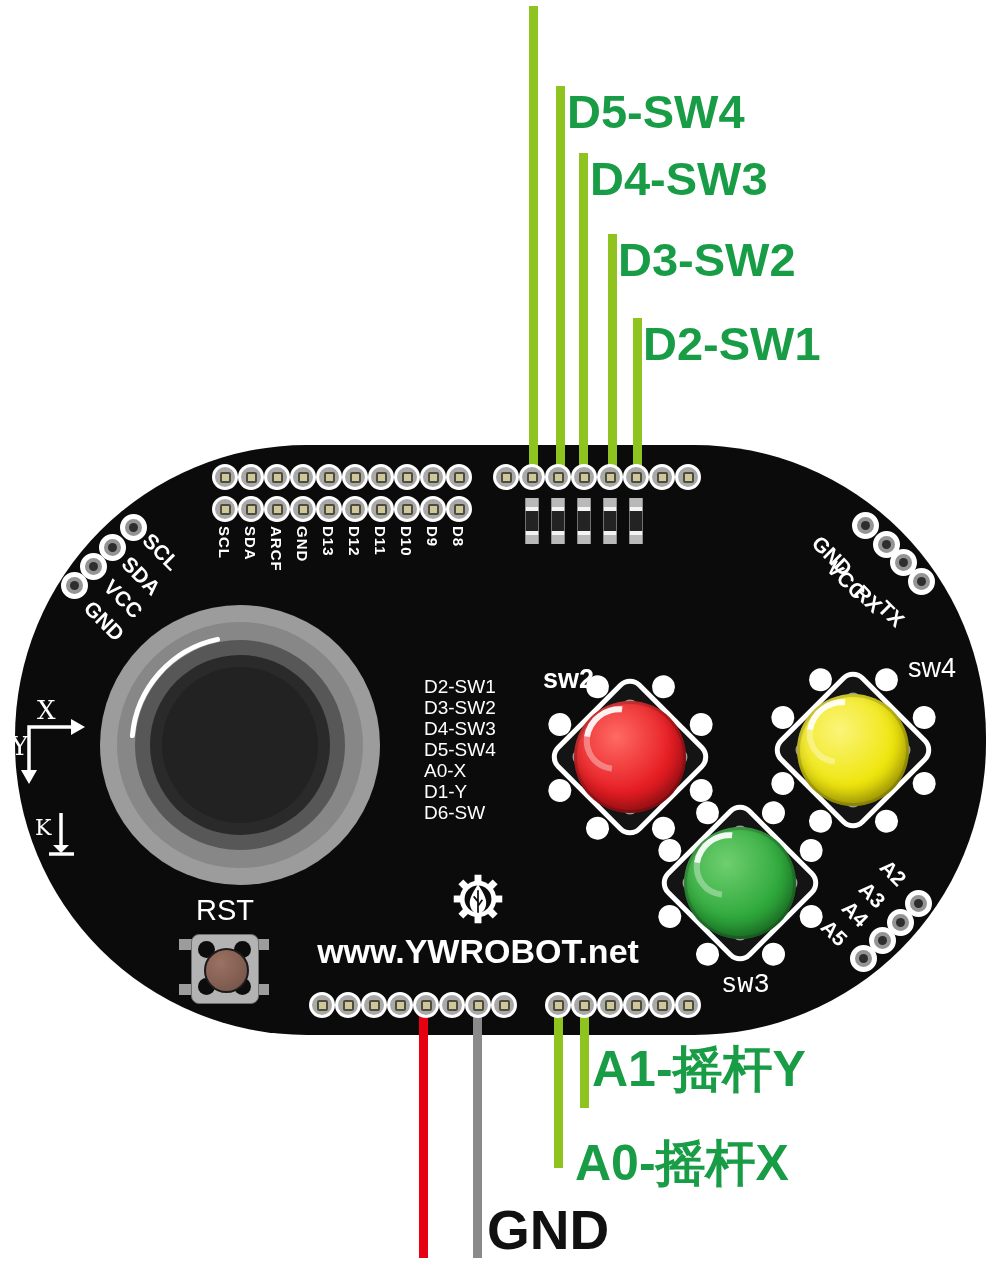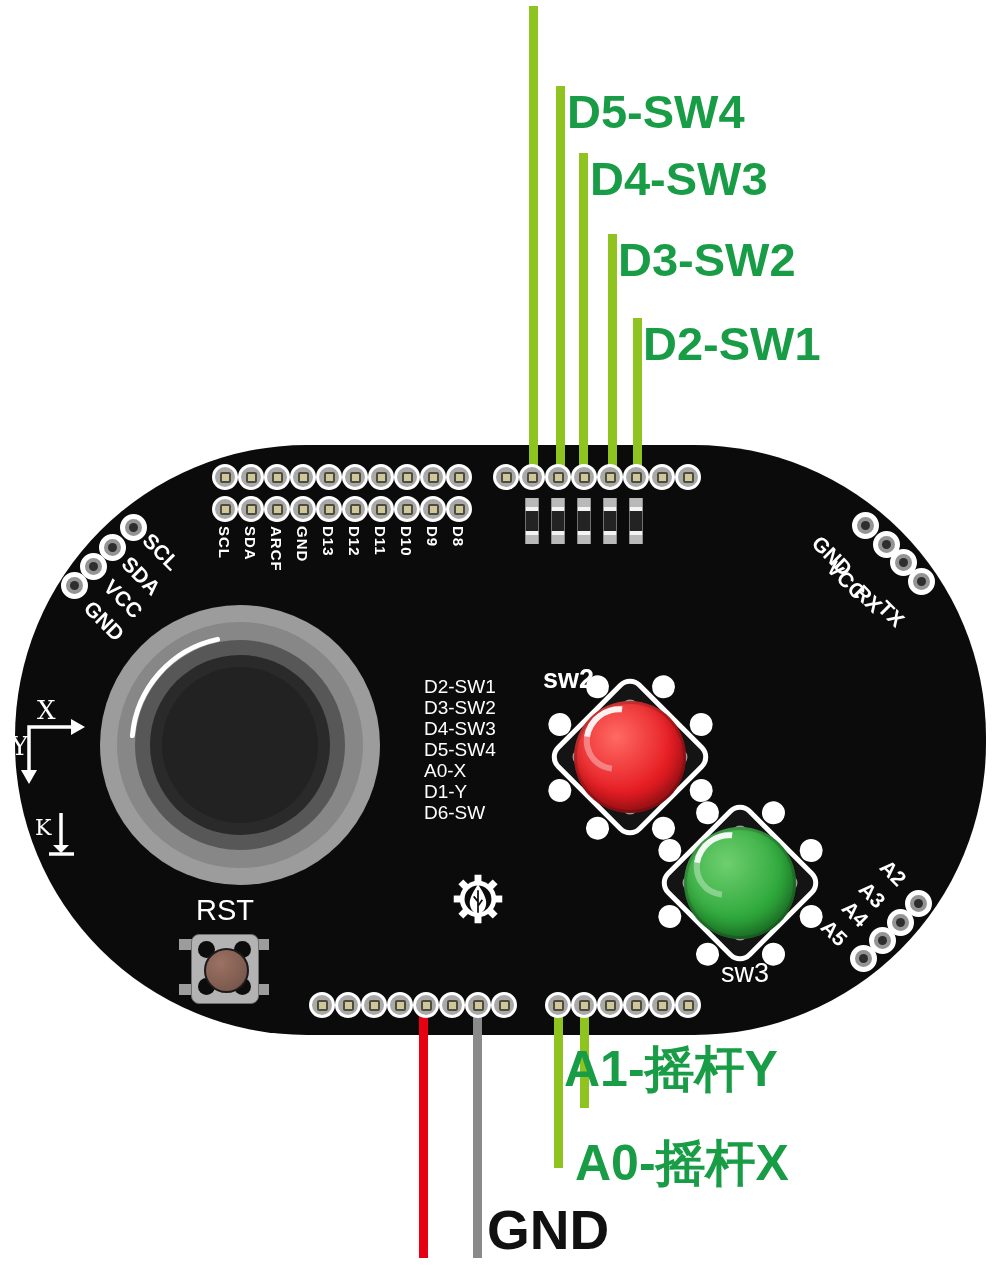--- a/index.html
+++ b/index.html
@@ -45,21 +45,21 @@
        border-radius:8px;transform:rotate(45deg);}
   .btn .cap{position:absolute;left:29px;top:29px;width:112px;height:112px;border-radius:50%;
        box-shadow:inset -4px -9px 16px rgba(0,0,0,.33), inset 0 0 0 3px rgba(0,0,0,.15);}
   .btn .cap::before{content:"";position:absolute;left:9px;top:6px;width:68px;height:64px;
        box-sizing:border-box;border:6px solid transparent;border-top-color:rgba(255,255,255,.92);
        border-left-color:rgba(255,255,255,.35);border-radius:50%;transform:rotate(-38deg);}
   .btn-label{position:absolute;color:#fff;font-size:27px;white-space:nowrap;}
   .btn.b0 .btn-label{left:64px;top:-44px;}
   .btn.b1 .btn-label{left:-2px;top:-8px;font-weight:bold;}
   .btn.b2 .btn-label{left:140px;top:-12px;}
-  .btn.b3 .btn-label{left:66px;top:160px;}
+  .btn.b3 .btn-label{left:66px;top:172px;font-family:Liberation Mono, monospace;}
   
   .board-title{position:absolute;left:450px;top:588px;transform:translateX(-50%);
        color:#fff;font-size:31px;white-space:nowrap;}
   .pinmap{position:absolute;left:424px;top:676px;color:#fff;font-size:19px;line-height:21px;}
   .rst-label{position:absolute;left:196px;top:894px;color:#fff;font-size:29px;}
   .logo{position:absolute;left:478px;top:873px;transform:translateX(-50%);display:flex;
        align-items:center;color:#fff;font-weight:800;font-size:56px;letter-spacing:1px;white-space:nowrap;}
   .site{position:absolute;left:478px;top:932px;transform:translateX(-50%);
        color:#fff;font-size:34px;font-weight:600;white-space:nowrap;}
   
@@ -88,21 +88,21 @@
   <div class="anno green" style="left:567px;top:84px;font-size:47px;">D5-SW4</div>
   <div class="anno green" style="left:590px;top:151px;font-size:47px;">D4-SW3</div>
   <div class="anno green" style="left:618px;top:232px;font-size:47px;">D3-SW2</div>
   <div class="anno green" style="left:643px;top:316px;font-size:47px;">D2-SW1</div>
 
   <div class="wire" style="left:419px;top:1014px;height:244px;background:#e60012;"></div>
   <div class="wire" style="left:473px;top:1014px;height:244px;background:#8a8a8a;"></div>
   <div class="wire" style="left:554px;top:1014px;height:154px;background:#8fc31f;"></div>
   <div class="wire" style="left:580px;top:1014px;height:94px;background:#8fc31f;"></div>
 
-  <div class="anno green" style="left:564px;top:1036px;font-size:50px;">A1-摇杆Y</div>
+  <div class="anno green" style="left:592px;top:1036px;font-size:50px;">A1-摇杆Y</div>
   <div class="anno green" style="left:575px;top:1130px;font-size:50px;">A0-摇杆X</div>
   <div class="anno black" style="left:487px;top:1198px;font-size:55px;">GND</div>
 
   <div class="pin-col" style="left:212px;top:464px;">
     <div class="pin-row" style="position:static;">
         <div class="pin"></div>
         <div class="pin"></div>
         <div class="pin"></div>
         <div class="pin"></div>
         <div class="pin"></div>
@@ -244,20 +244,34 @@
       <div class="leg" style="transform: rotate(115deg) translate(78px);"></div>
       <div class="leg" style="transform: rotate(155deg) translate(78px);"></div>
       <div class="leg" style="transform: rotate(205deg) translate(78px);"></div>
       <div class="leg" style="transform: rotate(245deg) translate(78px);"></div>
       <div class="leg" style="transform: rotate(295deg) translate(78px);"></div>
       <div class="leg" style="transform: rotate(335deg) translate(78px);"></div>
     <div class="diamond"></div>
     <div class="inner-sq"></div>
     <div class="cap" style="background: radial-gradient(circle at 38% 32%, rgb(255, 106, 99), rgb(230, 29, 35) 55%, rgb(181, 15, 20));"></div>
     <span class="btn-label">sw2</span>
+  </div>
+  <div class="btn b2" style="left:768px;top:665px;">
+    <div class="leg" style="transform: rotate(25deg) translate(78px);"></div>
+      <div class="leg" style="transform: rotate(65deg) translate(78px);"></div>
+      <div class="leg" style="transform: rotate(115deg) translate(78px);"></div>
+      <div class="leg" style="transform: rotate(155deg) translate(78px);"></div>
+      <div class="leg" style="transform: rotate(205deg) translate(78px);"></div>
+      <div class="leg" style="transform: rotate(245deg) translate(78px);"></div>
+      <div class="leg" style="transform: rotate(295deg) translate(78px);"></div>
+      <div class="leg" style="transform: rotate(335deg) translate(78px);"></div>
+    <div class="diamond"></div>
+    <div class="inner-sq"></div>
+    <div class="cap" style="background: radial-gradient(circle at 38% 32%, rgb(251, 244, 122), rgb(239, 230, 14) 55%, rgb(207, 196, 4));"></div>
+    <span class="btn-label">sw4</span>
   </div>
   <div class="btn b3" style="left:655px;top:798px;">
     <div class="leg" style="transform: rotate(25deg) translate(78px);"></div>
       <div class="leg" style="transform: rotate(65deg) translate(78px);"></div>
       <div class="leg" style="transform: rotate(115deg) translate(78px);"></div>
       <div class="leg" style="transform: rotate(155deg) translate(78px);"></div>
       <div class="leg" style="transform: rotate(205deg) translate(78px);"></div>
       <div class="leg" style="transform: rotate(245deg) translate(78px);"></div>
       <div class="leg" style="transform: rotate(295deg) translate(78px);"></div>
       <div class="leg" style="transform: rotate(335deg) translate(78px);"></div>
@@ -294,14 +308,15 @@
           <rect x="26" y="48" width="8" height="10" transform="rotate(45 30 30)"></rect>
           <rect x="2" y="26" width="10" height="8" transform="rotate(45 30 30)"></rect>
           <rect x="48" y="26" width="10" height="8" transform="rotate(45 30 30)"></rect>
         </g>
       </g>
       <circle cx="30" cy="30" r="15.5" fill="#0b0b0b"></circle>
       <path d="M30 13 C 37 24 41 31 39 38 C 37.5 44 33 47 30 47 C 27 47 22.5 44 21 38 C 19 31 23 24 30 13 Z" fill="#fff"></path>
       <path d="M30 20 L30 46 M30 33 L25 27 M30 38 L35 31" stroke="#0b0b0b" stroke-width="2" fill="none"></path>
     </svg>
   </div>
+  <div class="site">www.YWROBOT.net</div>
 
 </div>
 
 </body></html>

